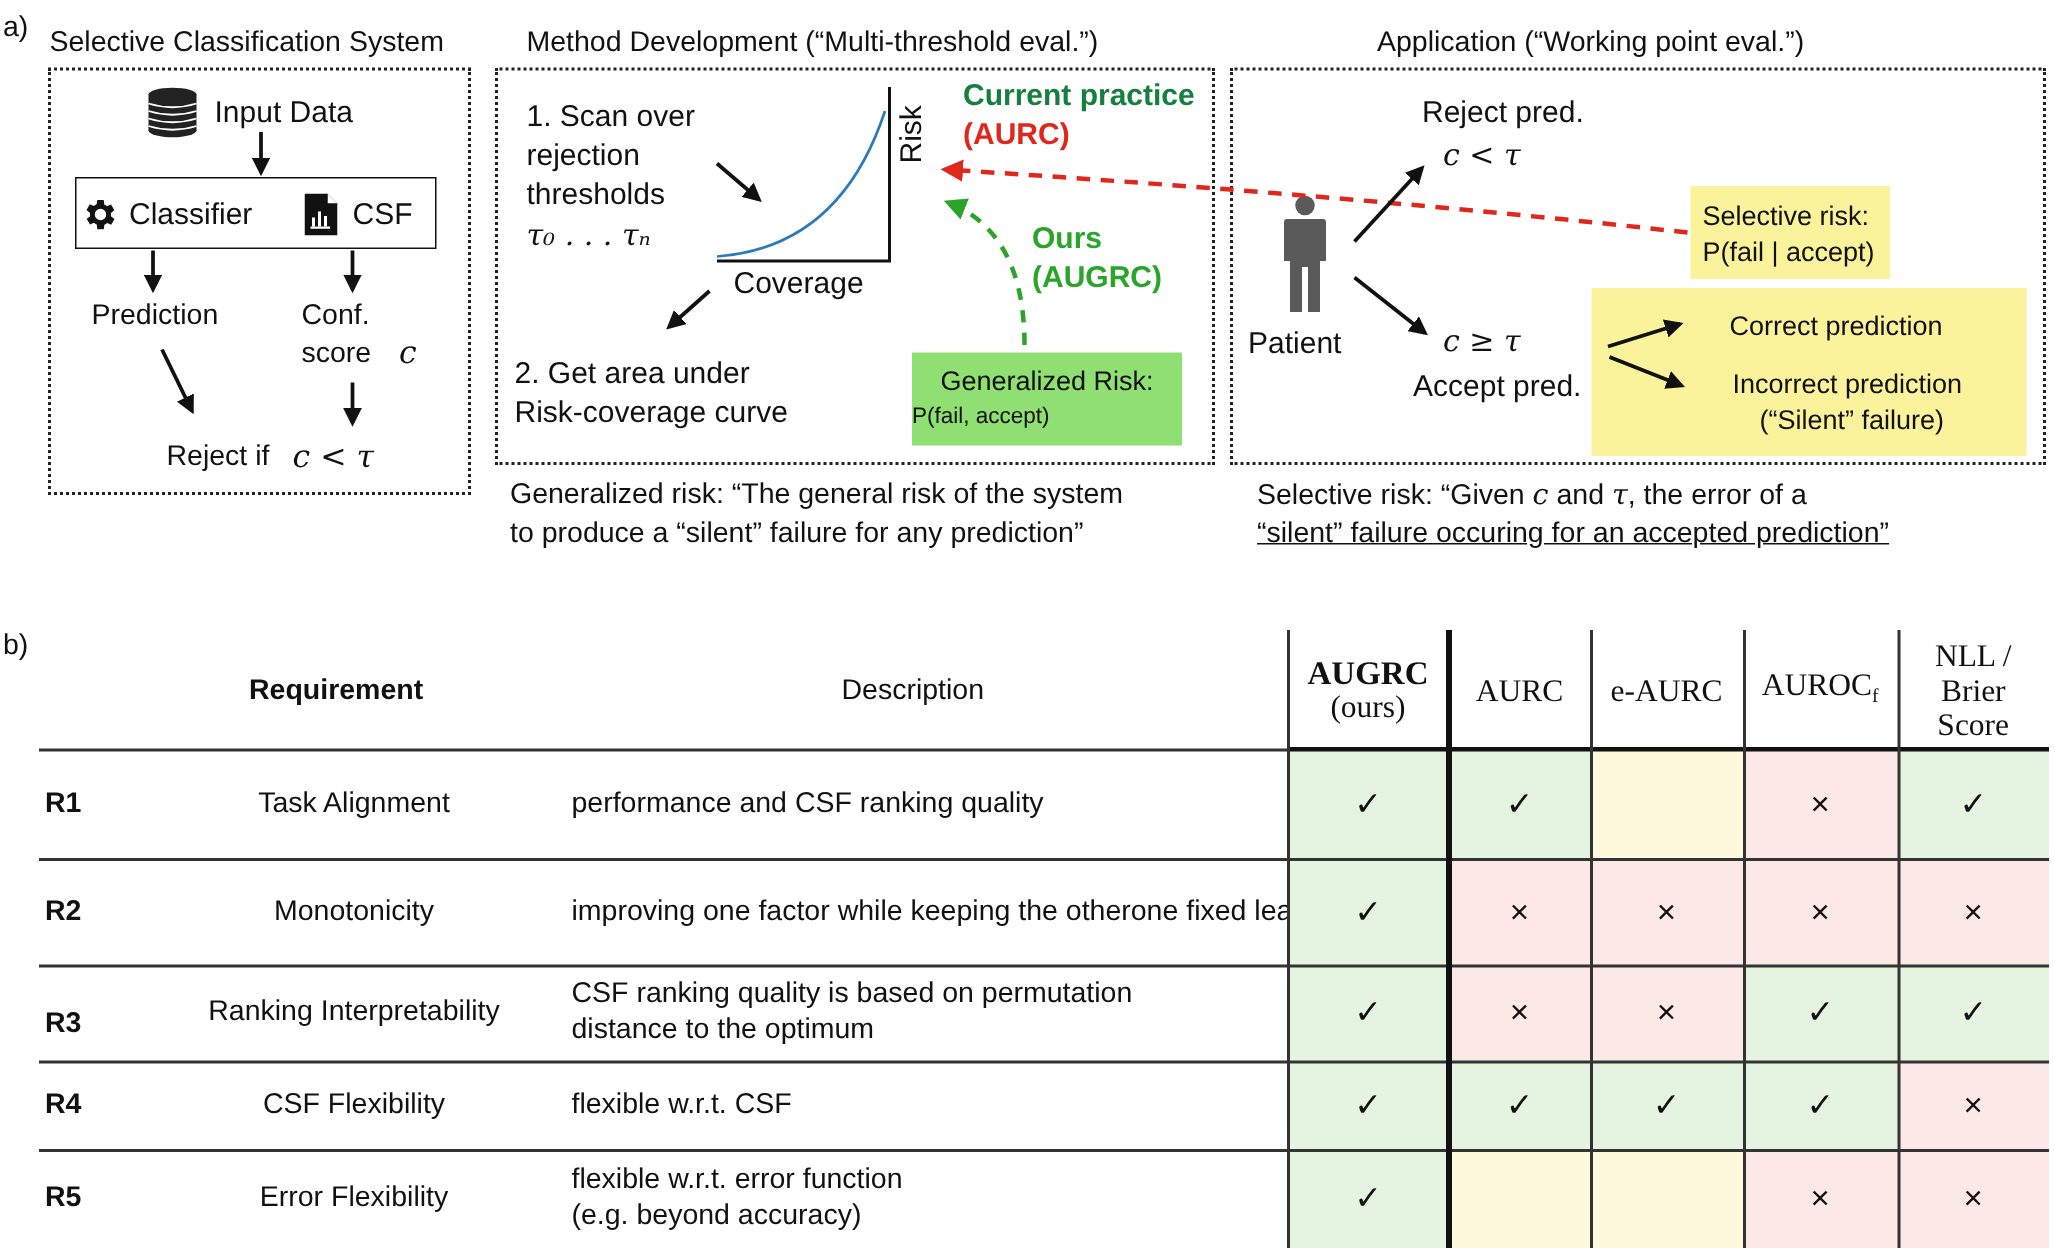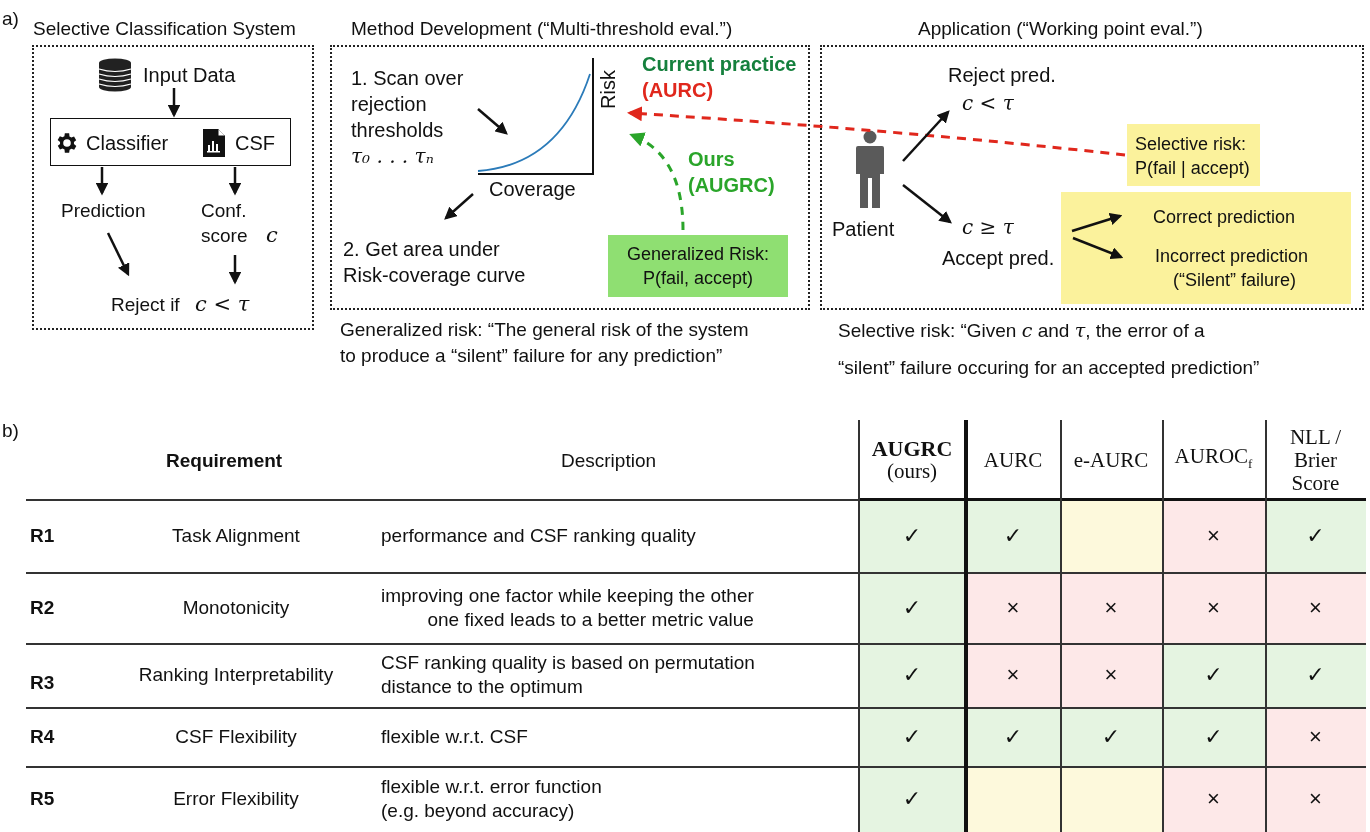--- a/index.html
+++ b/index.html
@@ -62,21 +62,21 @@
 <div class="t" style="left:489px;top:178px;font-size:20px;">Coverage</div>
 <div class="t" style="left:597px;top:109px;font-size:20px;transform:rotate(-90deg);transform-origin:left top;">Risk</div>
 <div class="t" style="left:343px;top:236px;font-size:20px;line-height:26px;">2. Get area under</div>
 <div class="t" style="left:343px;top:262px;font-size:20px;line-height:26px;">Risk-coverage curve</div>
 <div class="t" style="left:642px;top:53px;font-size:20px;font-weight:bold;color:#15803d;">Current practice</div>
 <div class="t" style="left:642px;top:79px;font-size:20px;font-weight:bold;color:#e0271c;">(AURC)</div>
 <div class="t" style="left:688px;top:148px;font-size:20px;font-weight:bold;color:#2aa52a;">Ours</div>
 <div class="t" style="left:688px;top:174px;font-size:20px;font-weight:bold;color:#2aa52a;">(AUGRC)</div>
 <div class="abs" style="left:608px;top:235px;width:180px;height:62px;background:#8fdf72;">
   <div class="t" style="position:relative;text-align:center;top:8px;font-size:18px;">Generalized Risk:</div>
-  <div class="t" style="position:relative;text-align:center;top:10px;font-size:18px;">P(fail, accept)</div>
+  <div class="t" style="position:relative;text-align:left;top:10px;font-size:15px;">P(fail, accept)</div>
 </div>
 <div class="t" style="left:340px;top:319px;">Generalized risk: “The general risk of the system</div>
 <div class="t" style="left:340px;top:345px;">to  produce a “silent” failure for any prediction”</div>
 
 <div class="t" style="left:918px;top:18px;">Application (“Working point eval.”)</div>
 <div class="dotbox" style="left:820px;top:45px;width:544px;height:265px;"></div>
 <div class="t" style="left:948px;top:64px;font-size:20px;">Reject pred.</div>
 <div class="t math" style="left:962px;top:92px;font-size:20px;">c &lt; τ</div>
 <svg class="abs" style="left:852px;top:130px;" width="36" height="80" viewBox="0 0 36 80">
   <circle cx="18" cy="7" r="6.5" fill="#5a5a5a"></circle>
@@ -87,21 +87,21 @@
 <div class="t" style="left:942px;top:247px;font-size:20px;">Accept pred.</div>
 <div class="abs" style="left:1127px;top:124px;width:133px;height:62px;background:#fbf29c;">
   <div class="t" style="position:relative;left:8px;top:9px;font-size:18px;">Selective risk:</div>
   <div class="t" style="position:relative;left:8px;top:11px;font-size:18px;">P(fail | accept)</div>
 </div>
 <div class="abs" style="left:1061px;top:192px;width:290px;height:112px;background:#fbf29c;"></div>
 <div class="t" style="left:1153px;top:206px;font-size:18px;">Correct prediction</div>
 <div class="t" style="left:1155px;top:245px;font-size:18px;">Incorrect prediction</div>
 <div class="t" style="left:1173px;top:269px;font-size:18px;">(“Silent” failure)</div>
 <div class="t" style="left:838px;top:319px;"><span>Selective risk: “Given </span><span class="math">c</span><span> and </span><span class="math">τ</span><span>, the error of a</span></div>
-<div class="t" style="left:838px;top:357px;">“silent” failure occuring for an accepted prediction”</div>
+<div class="t" style="left:838px;top:345px;text-decoration:underline;">“silent” failure occuring for an accepted prediction”</div>
 
 <svg class="overlay" width="1370" height="380">
   <defs>
     <marker id="ah" viewBox="0 0 10 10" refX="8" refY="5" markerWidth="5" markerHeight="5" orient="auto">
         <path d="M0 0 L10 5 L0 10 z" fill="#111"></path>
       </marker>
     <marker id="ahr" viewBox="0 0 10 10" refX="8" refY="5" markerWidth="5" markerHeight="5" orient="auto">
         <path d="M0 0 L10 5 L0 10 z" fill="#e0271c"></path>
       </marker>
     <marker id="ahg" viewBox="0 0 10 10" refX="8" refY="5" markerWidth="5" markerHeight="5" orient="auto">
@@ -157,21 +157,21 @@
     <div class="rowlbl" style="left:381px;top:500px;height:72px;flex-direction:column;align-items:flex-start;justify-content:center;">
       <div>performance and CSF ranking quality</div>
     </div>
     <div class="cell" style="left:858px;top:500px;width:108px;height:72px;background:#e5f4e1;">✓</div>
     <div class="cell" style="left:966px;top:500px;width:94px;height:72px;background:#e5f4e1;">✓</div>
     <div class="cell" style="left:1060px;top:500px;width:102px;height:72px;background:#fdf9dc;"></div>
     <div class="cell" style="left:1162px;top:500px;width:103px;height:72px;background:#fde8e8;">×</div>
     <div class="cell" style="left:1265px;top:500px;width:101px;height:72px;background:#e5f4e1;">✓</div>
     <div class="rowlbl" style="left:30px;top:572px;height:71px;font-weight:bold;">R2</div>
     <div class="rowlbl" style="left:100px;top:572px;height:71px;width:272px;justify-content:center;">Monotonicity</div>
-    <div class="rowlbl" style="left:381px;top:572px;height:71px;flex-direction:column;align-items:flex-end;justify-content:center;">
+    <div class="rowlbl" style="left:381px;top:572px;height:71px;flex-direction:row;align-items:center;justify-content:center;">
       <div>improving one factor while keeping the other</div>
       <div>one fixed leads to a better metric value</div>
     </div>
     <div class="cell" style="left:858px;top:572px;width:108px;height:71px;background:#e5f4e1;">✓</div>
     <div class="cell" style="left:966px;top:572px;width:94px;height:71px;background:#fde8e8;">×</div>
     <div class="cell" style="left:1060px;top:572px;width:102px;height:71px;background:#fde8e8;">×</div>
     <div class="cell" style="left:1162px;top:572px;width:103px;height:71px;background:#fde8e8;">×</div>
     <div class="cell" style="left:1265px;top:572px;width:101px;height:71px;background:#fde8e8;">×</div>
     <div class="rowlbl" style="left:30px;top:643px;height:80px;font-weight:bold;">R3</div>
     <div class="rowlbl" style="left:100px;top:643px;height:64px;width:272px;justify-content:center;">Ranking Interpretability</div>

